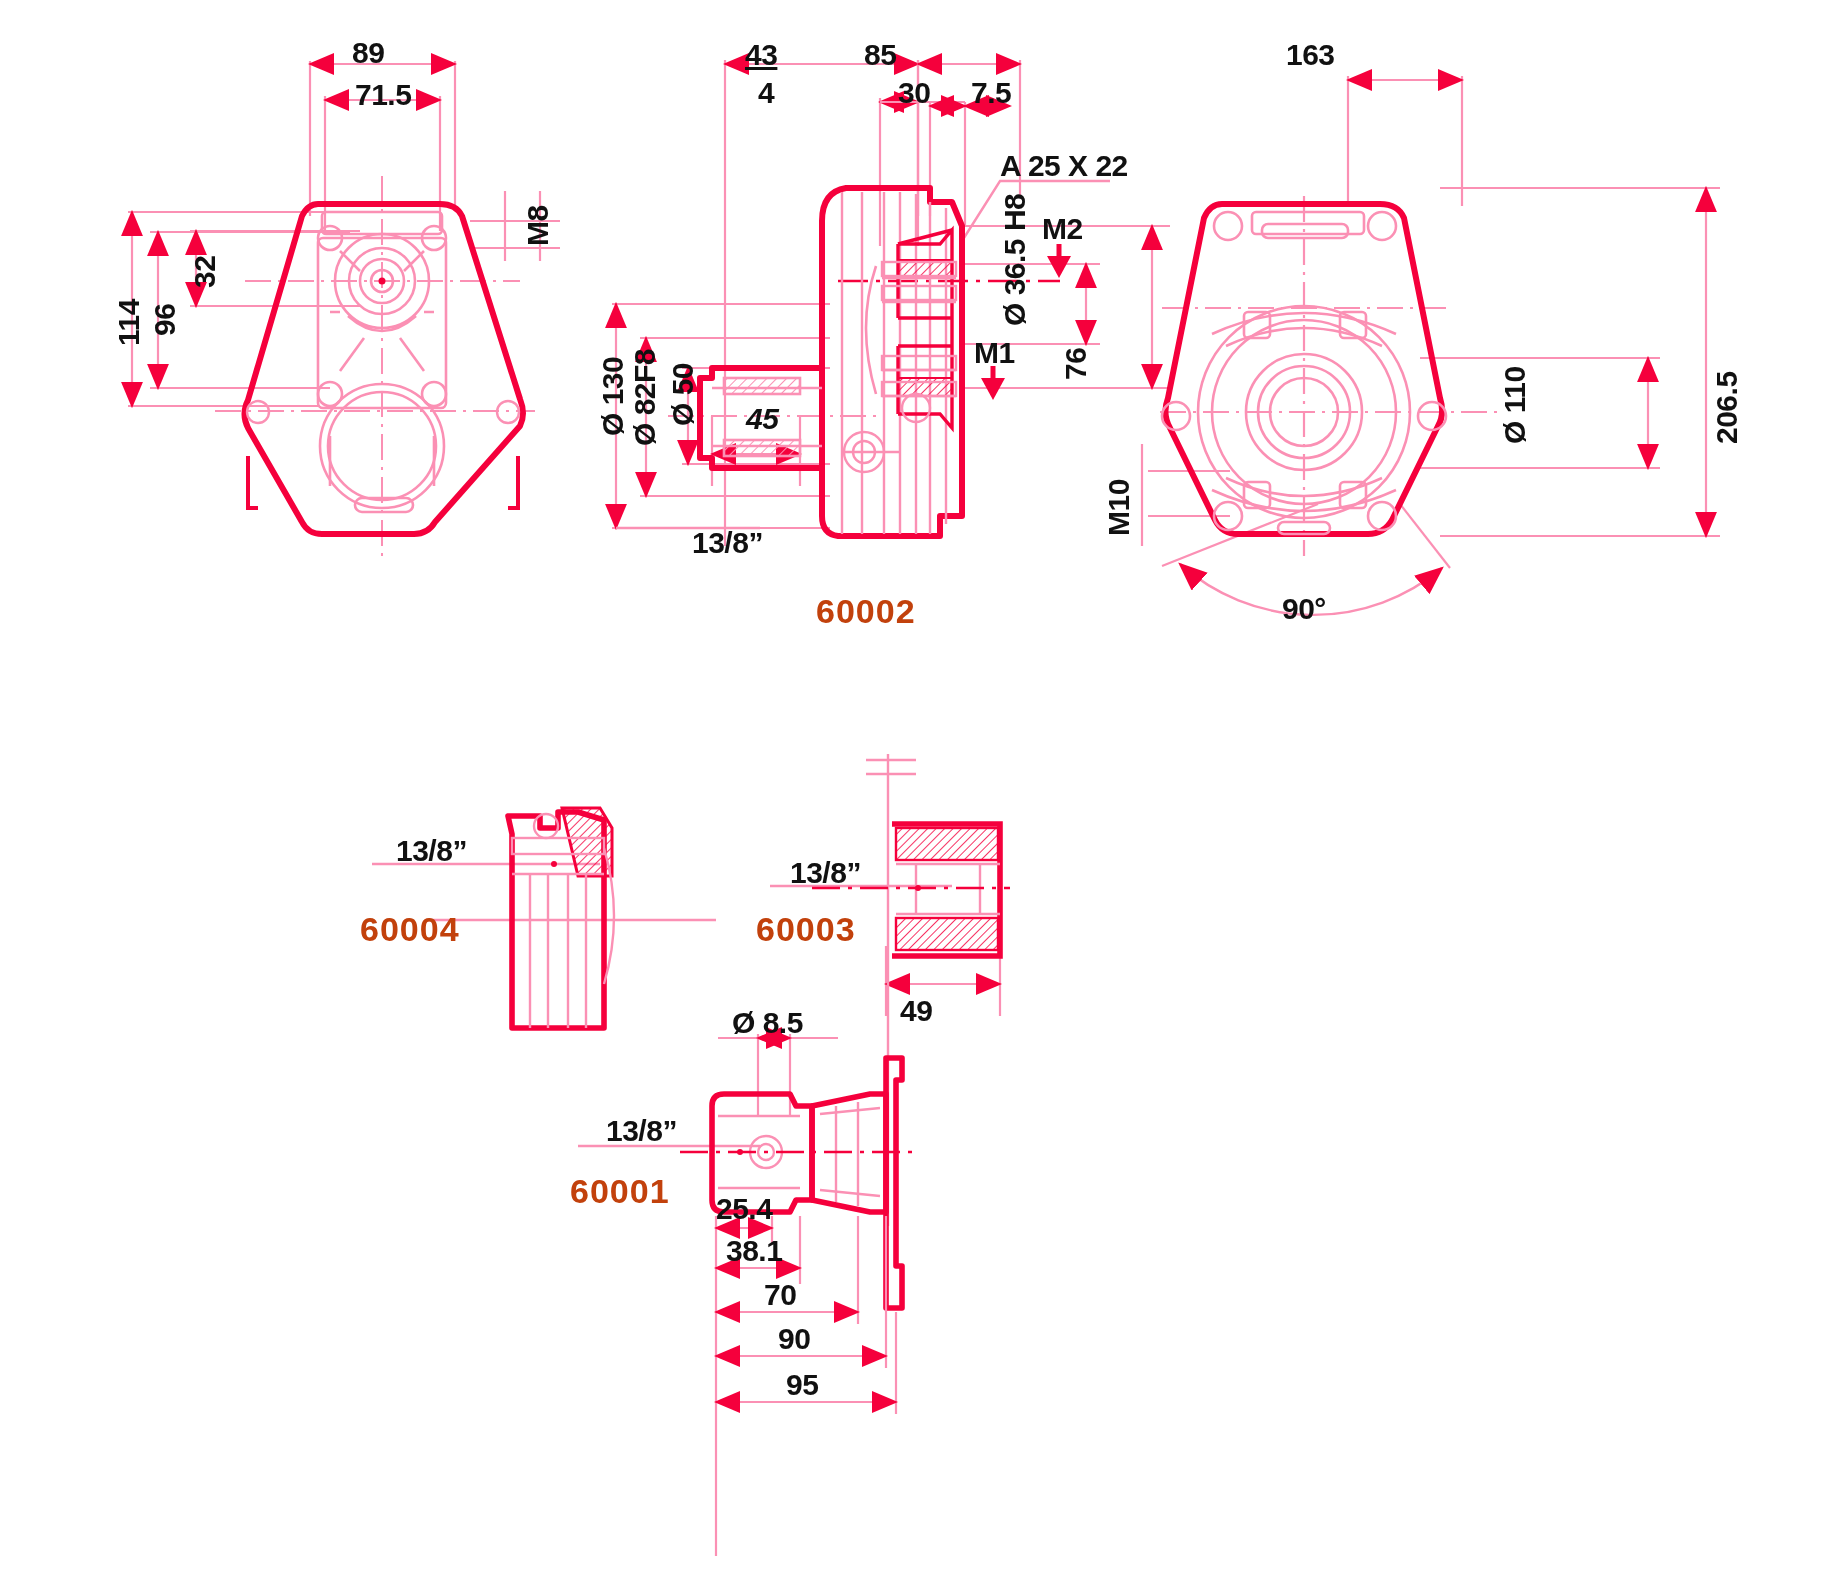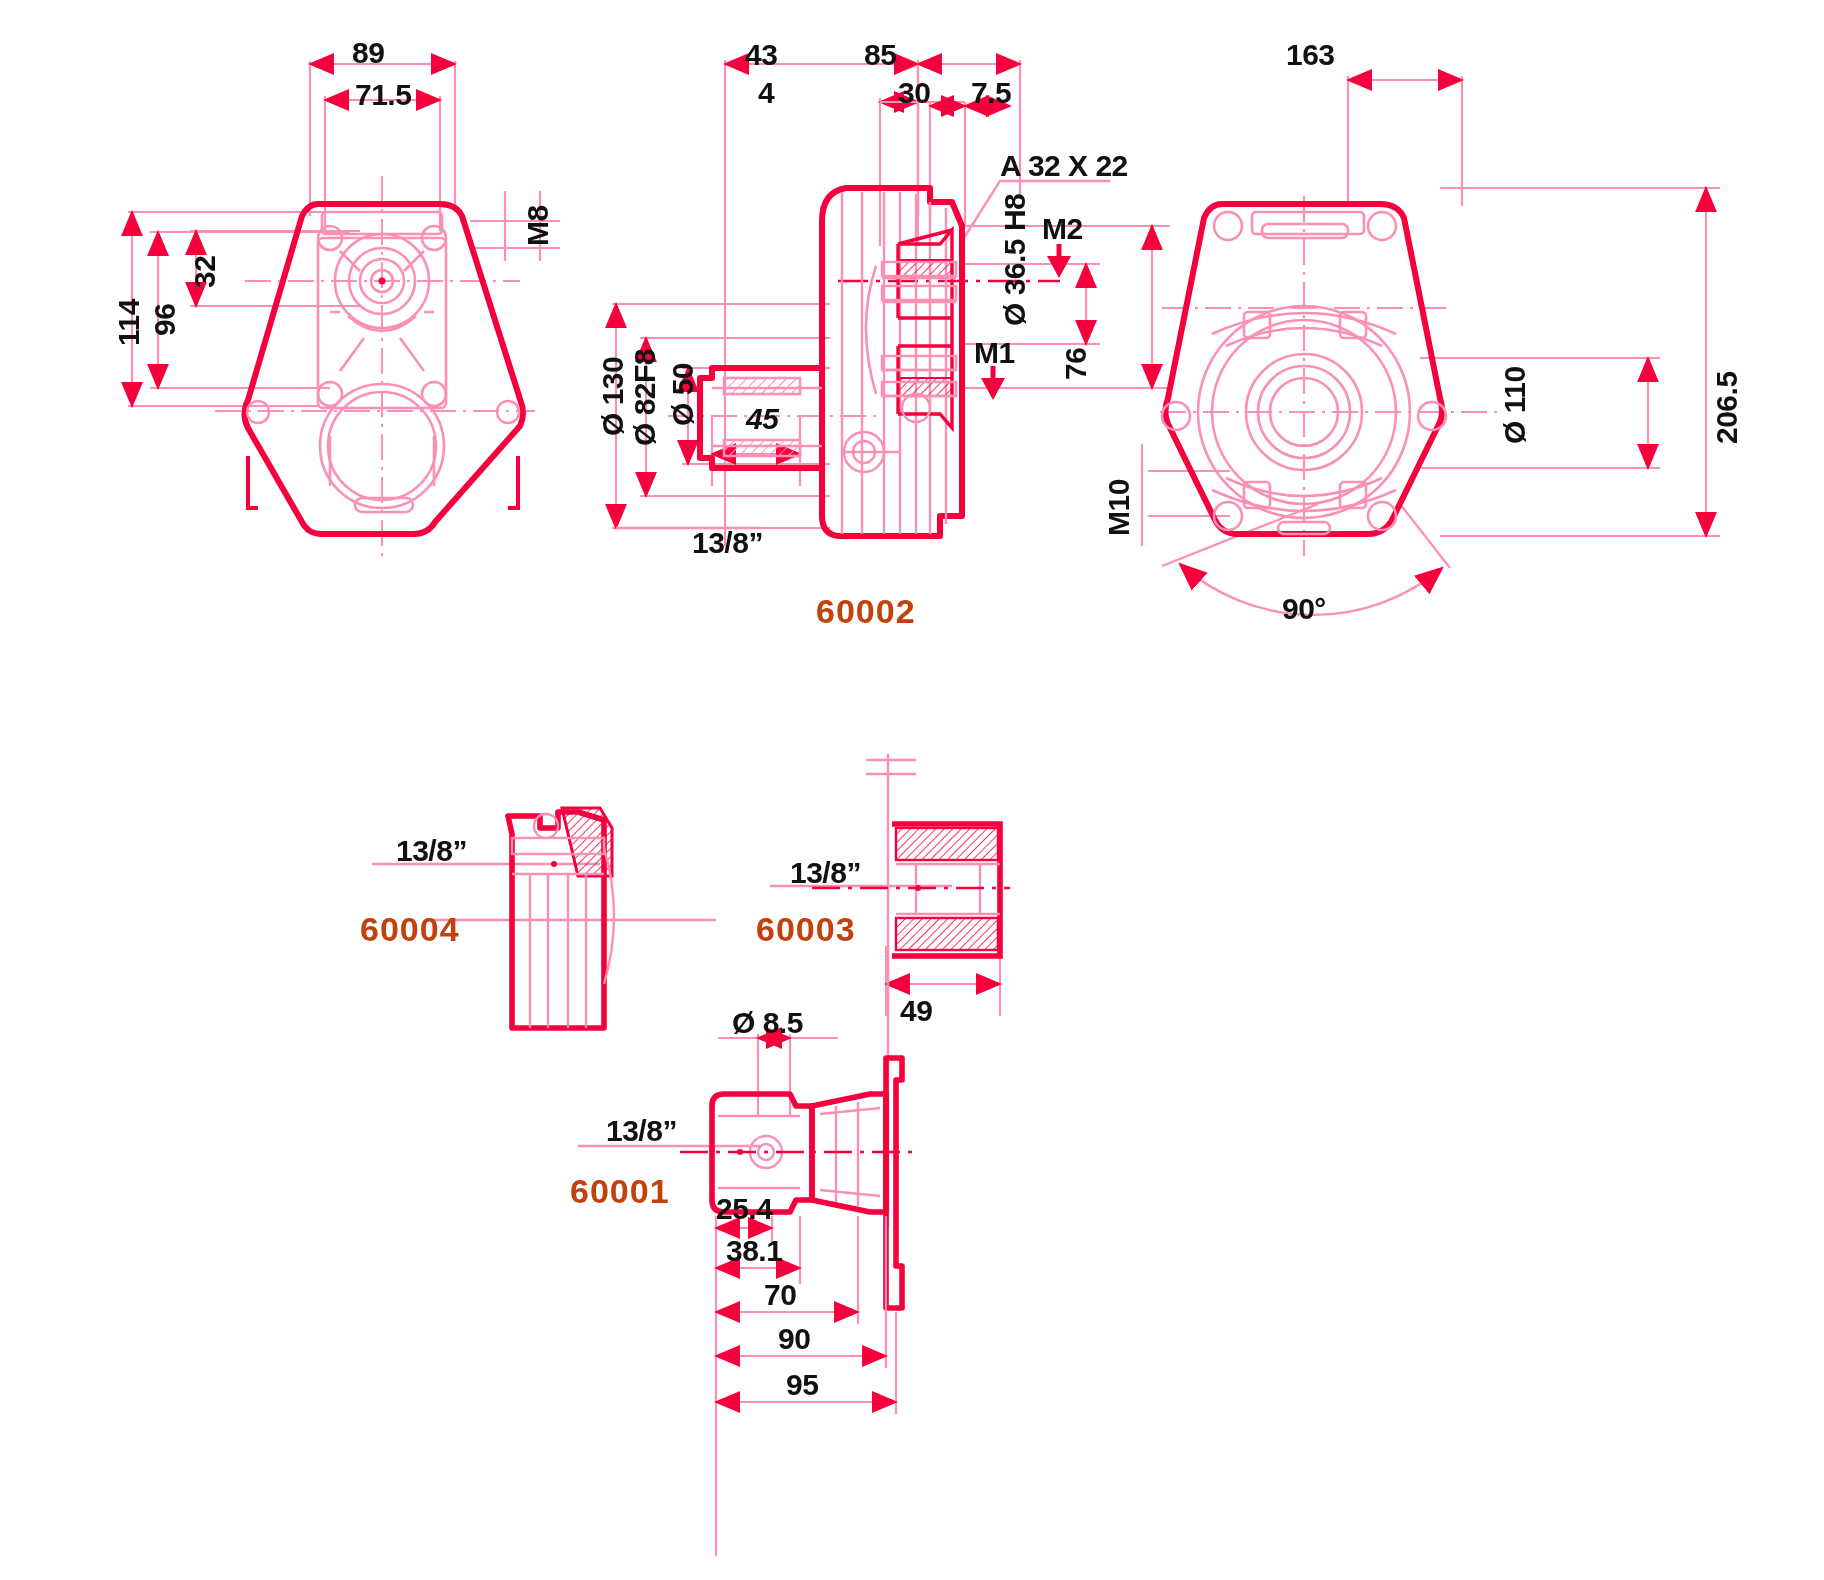--- a/index.html
+++ b/index.html
@@ -437,33 +437,33 @@
   </svg>
 
   <div class="lbl dim" style="left:352px;top:22px;">89</div>
   <div class="lbl dim" style="left:355px;top:64px;">71.5</div>
 
   <div class="lbl dim rot90" style="left:114px;top:330px;">114</div>
   <div class="lbl dim rot90" style="left:150px;top:320px;">96</div>
   <div class="lbl dim rot90" style="left:190px;top:272px;">32</div>
   <div class="lbl dim rot90" style="left:523px;top:230px;">M8</div>
 
-  <div class="lbl dim" style="left:745px;top:24px;">43</div>
+  <div class="lbl dim" style="left:745px;top:24px;text-decoration:underline;">43</div>
   <div class="lbl dim" style="left:758px;top:62px;">4</div>
   <div class="lbl dim" style="left:864px;top:24px;">85</div>
   <div class="lbl dim" style="left:898px;top:62px;">30</div>
   <div class="lbl dim" style="left:971px;top:62px;">7.5</div>
 
   <div class="lbl dim rot90" style="left:598px;top:420px;">Ø 130</div>
   <div class="lbl dim rot90" style="left:630px;top:430px;">Ø 82F8</div>
   <div class="lbl dim rot90" style="left:668px;top:410px;">Ø 50</div>
   <div class="lbl dim" style="left:746px;top:388px;font-style:italic;">45</div>
   <div class="lbl dim" style="left:692px;top:512px;">13/8”</div>
 
-  <div class="lbl dim" style="left:1000px;top:135px;">A 32 X 22</div>
+  <div class="lbl dim" style="left:1000px;top:135px;">A 25 X 22</div>
   <div class="lbl dim rot90" style="left:1000px;top:310px;">Ø 36.5 H8</div>
   <div class="lbl dim" style="left:1042px;top:198px;">M2</div>
   <div class="lbl dim" style="left:974px;top:322px;">M1</div>
   <div class="lbl dim rot90" style="left:1061px;top:364px;">76</div>
 
   <div class="lbl part" style="left:816px;top:578px;">60002</div>
 
   <div class="lbl dim" style="left:1286px;top:24px;">163</div>
   <div class="lbl dim rot90" style="left:1500px;top:428px;">Ø 110</div>
   <div class="lbl dim rot90" style="left:1712px;top:428px;">206.5</div>

